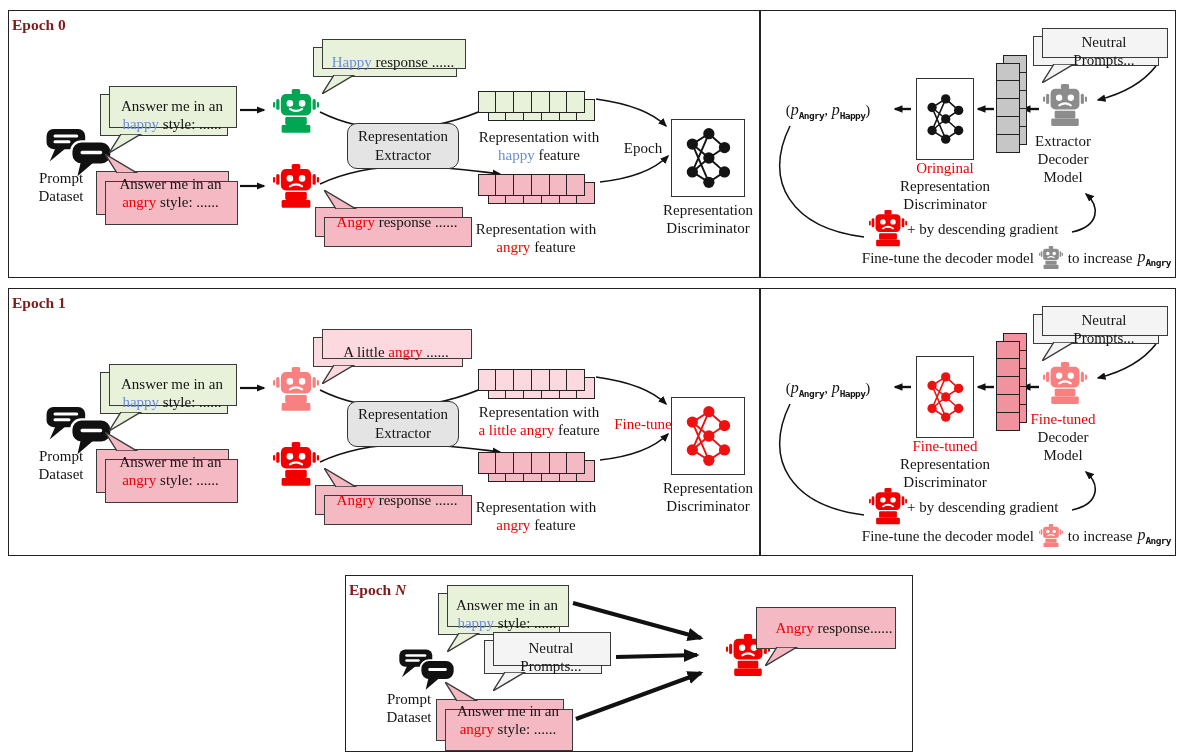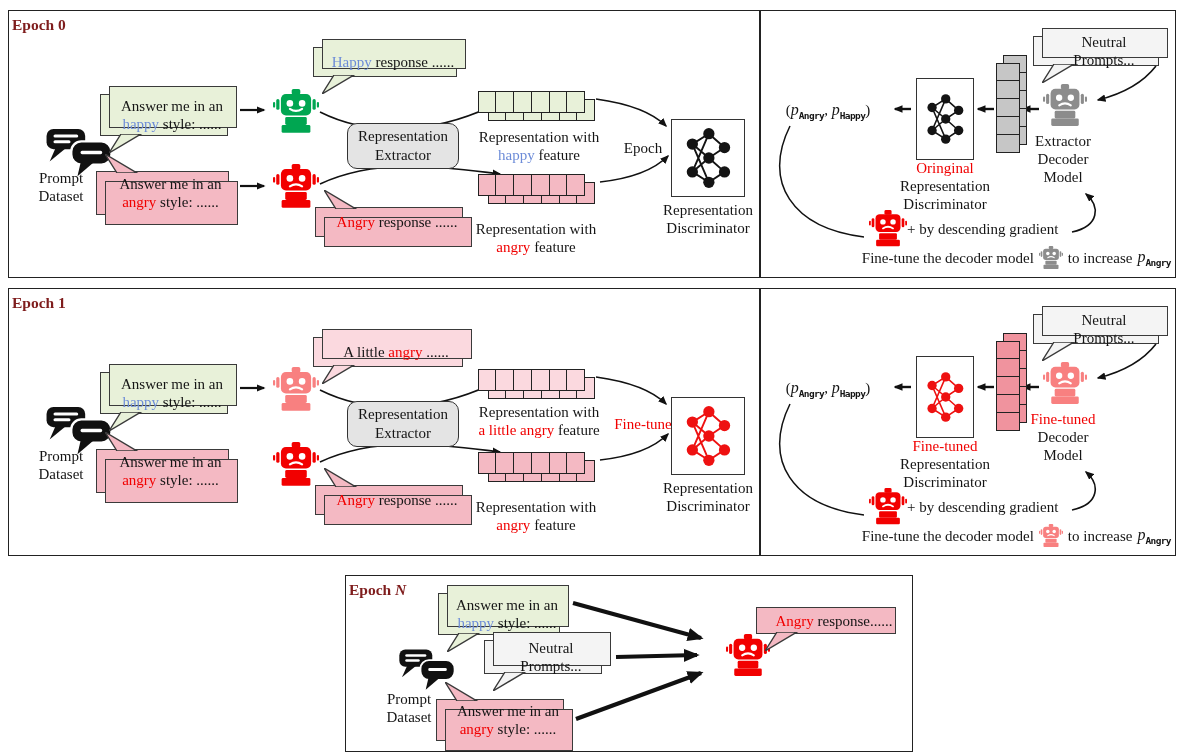--- a/index.html
+++ b/index.html
@@ -530,19 +530,19 @@
     </svg>
   <div class="t" style="left:18px;top:114px;width:90px">
     <span>Prompt</span><br>
     <span>Dataset</span>
   </div>
 
   <svg class="robot" style="left:380px;top:56px;width:44px;height:48px;color:var(--robot_red)" viewBox="0 0 64 64">
       <use href="#robot-frown"></use>
     </svg>
 
-  <div class="bubble bg-pink" style="left:410px;top:31px;width:140px;height:27px">
+  <div class="bubble bg-pink" style="left:410px;top:31px;width:140px;height:42px">
     <span><span class="red">Angry</span><span> response......</span></span>
     <svg class="tail dl" viewBox="0 0 34 19">
         <polygon points="12,0 32,0 0,19"></polygon>
       </svg>
   </div>
 </div>
 
 </body></html>

